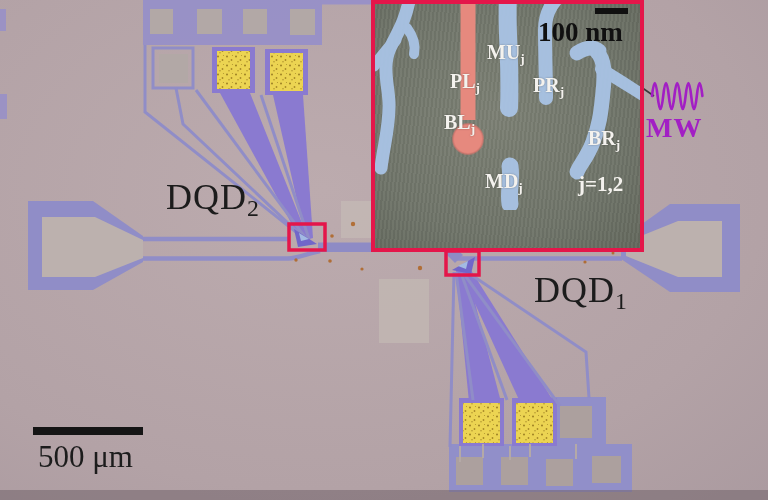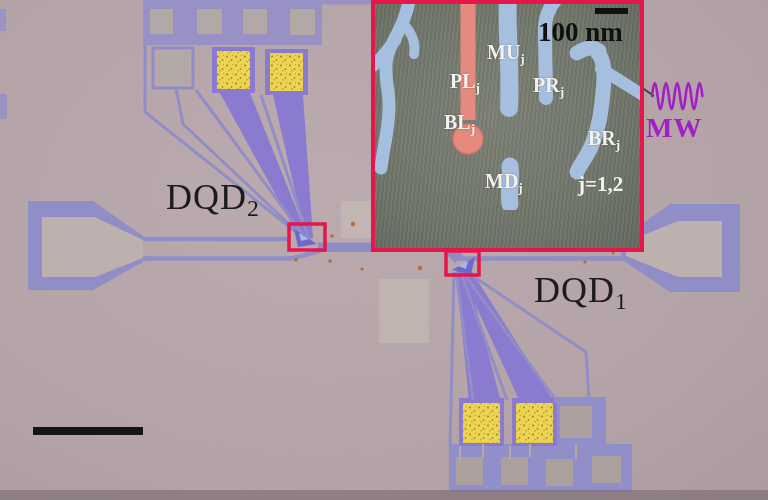--- a/index.html
+++ b/index.html
@@ -187,13 +187,14 @@
     <div class="glabel" style="left:158px;top:71px;"><span>PR</span><span class="sub">j</span></div>
     <div class="glabel" style="left:213px;top:124px;"><span>BR</span><span class="sub">j</span></div>
     <div class="glabel" style="left:110px;top:167px;"><span>MD</span><span class="sub">j</span></div>
     <div class="jindex">j=1,2</div>
   </div>
 
   <div class="lbl dqd" style="left:150px;top:179px;"><span>DQD</span><span class="sub">2</span></div>
   <div class="lbl dqd" style="left:518px;top:272px;"><span>DQD</span><span class="sub">1</span></div>
   <div class="lbl mw-text">MW</div>
   <div class="scalebar-main"></div>
+  <div class="lbl scalebar-text">500 μm</div>
 </div>
 
 </body></html>

